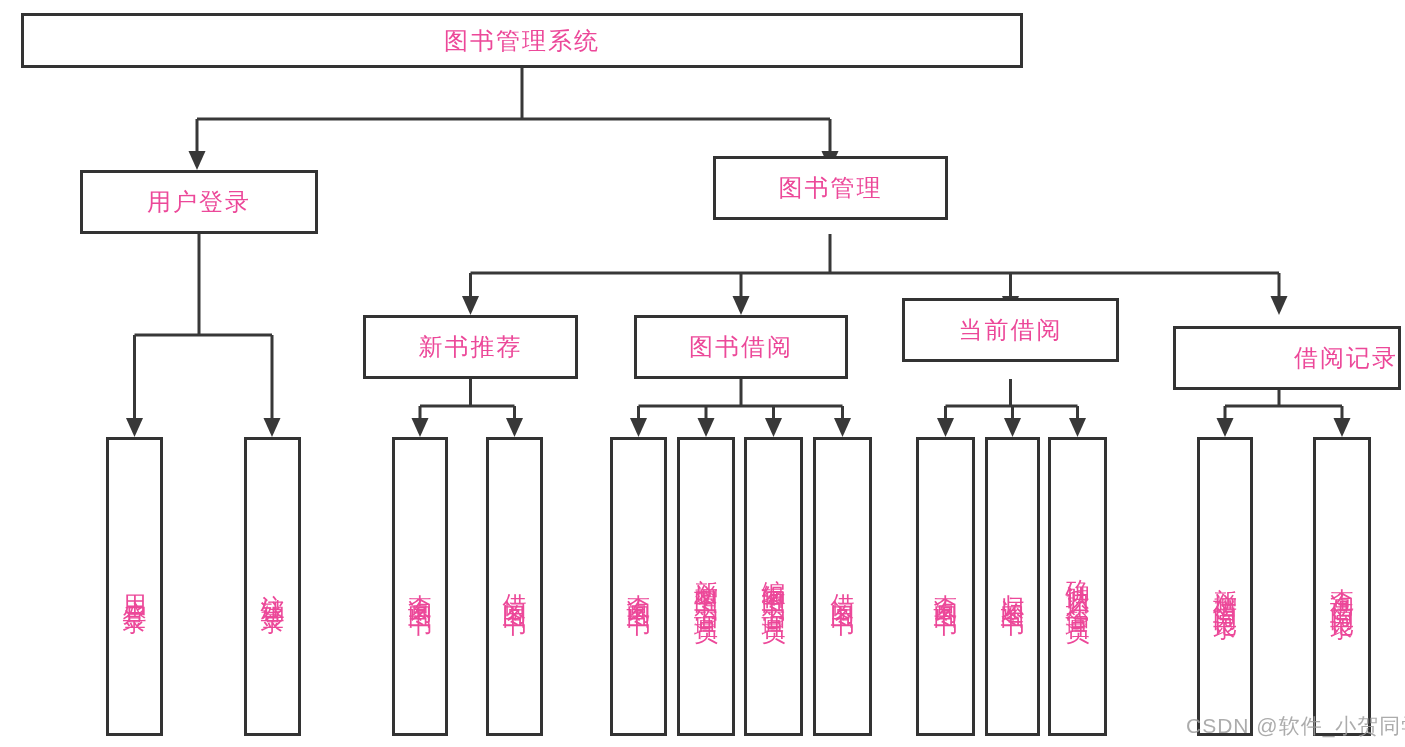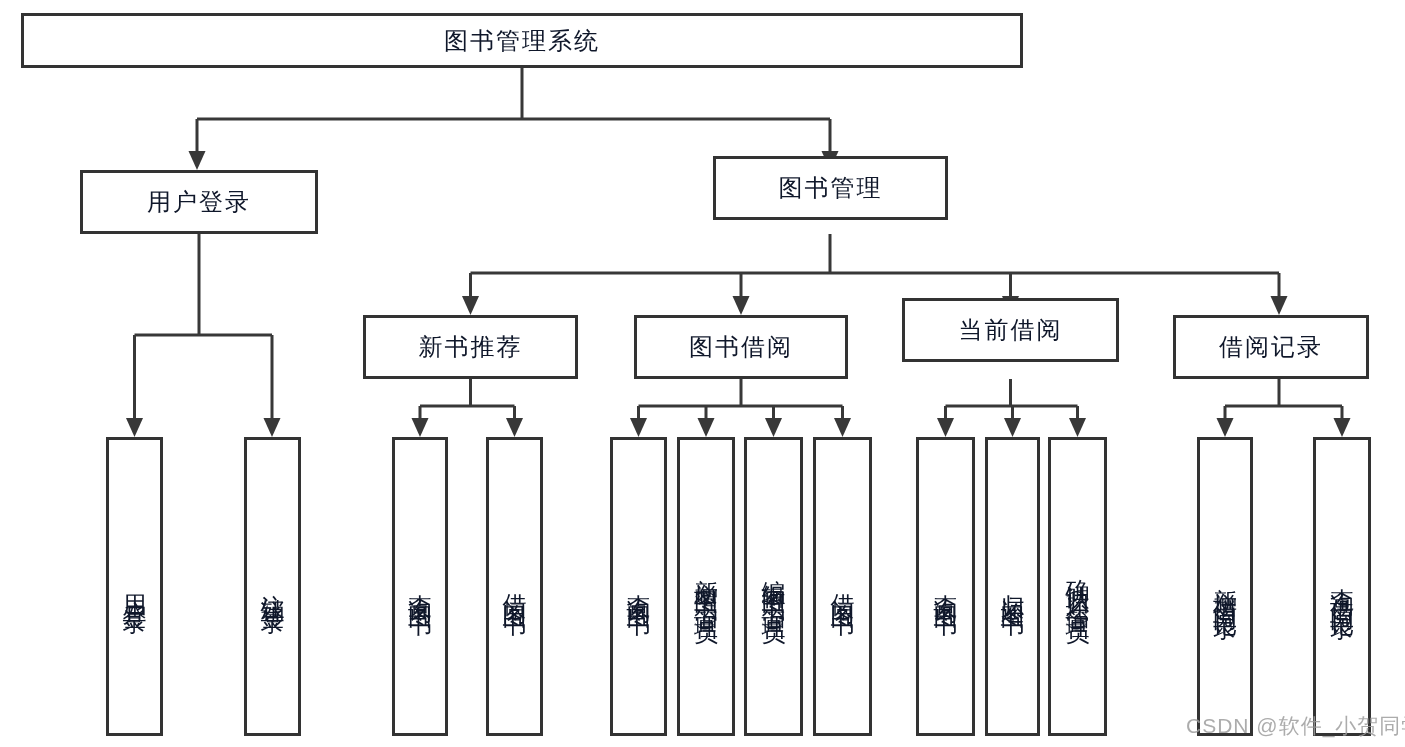--- a/index.html
+++ b/index.html
@@ -24,30 +24,30 @@
     border: 3px solid #333333;
     background: #ffffff;
     display: flex;
     align-items: center;
     justify-content: center;
     z-index: 2;
   }
   .box .lbl {
     font-size: 24px;
     letter-spacing: 2px;
-    color: #0f172a;
+    color: #ec4899;
     white-space: nowrap;
   }
   .root-box  { left: 21px;  top: 13px;  width: 1002px; height: 55px; }
   .l1-a      { left: 80px;  top: 170px; width: 238px;  height: 64px; }
   .l1-b      { left: 713px; top: 156px; width: 235px;  height: 64px; }
   .l2-a      { left: 363px; top: 315px; width: 215px;  height: 64px; }
   .l2-b      { left: 634px; top: 315px; width: 214px;  height: 64px; }
   .l2-c      { left: 902px; top: 298px; width: 217px;  height: 64px; }
-  .l2-d      { left: 1173px;top: 315px; width: 196px;  height: 64px; }
+  .l2-d      { left: 1173px;top: 326px; width: 228px;  height: 64px; justify-content: flex-end; }
   .leaf {
     top: 437px;
     height: 299px;
     border-width: 3px;
   }
   .leaf .lbl {
     writing-mode: vertical-rl;
     text-orientation: mixed;
     font-size: 24px;
     letter-spacing: 6px;

